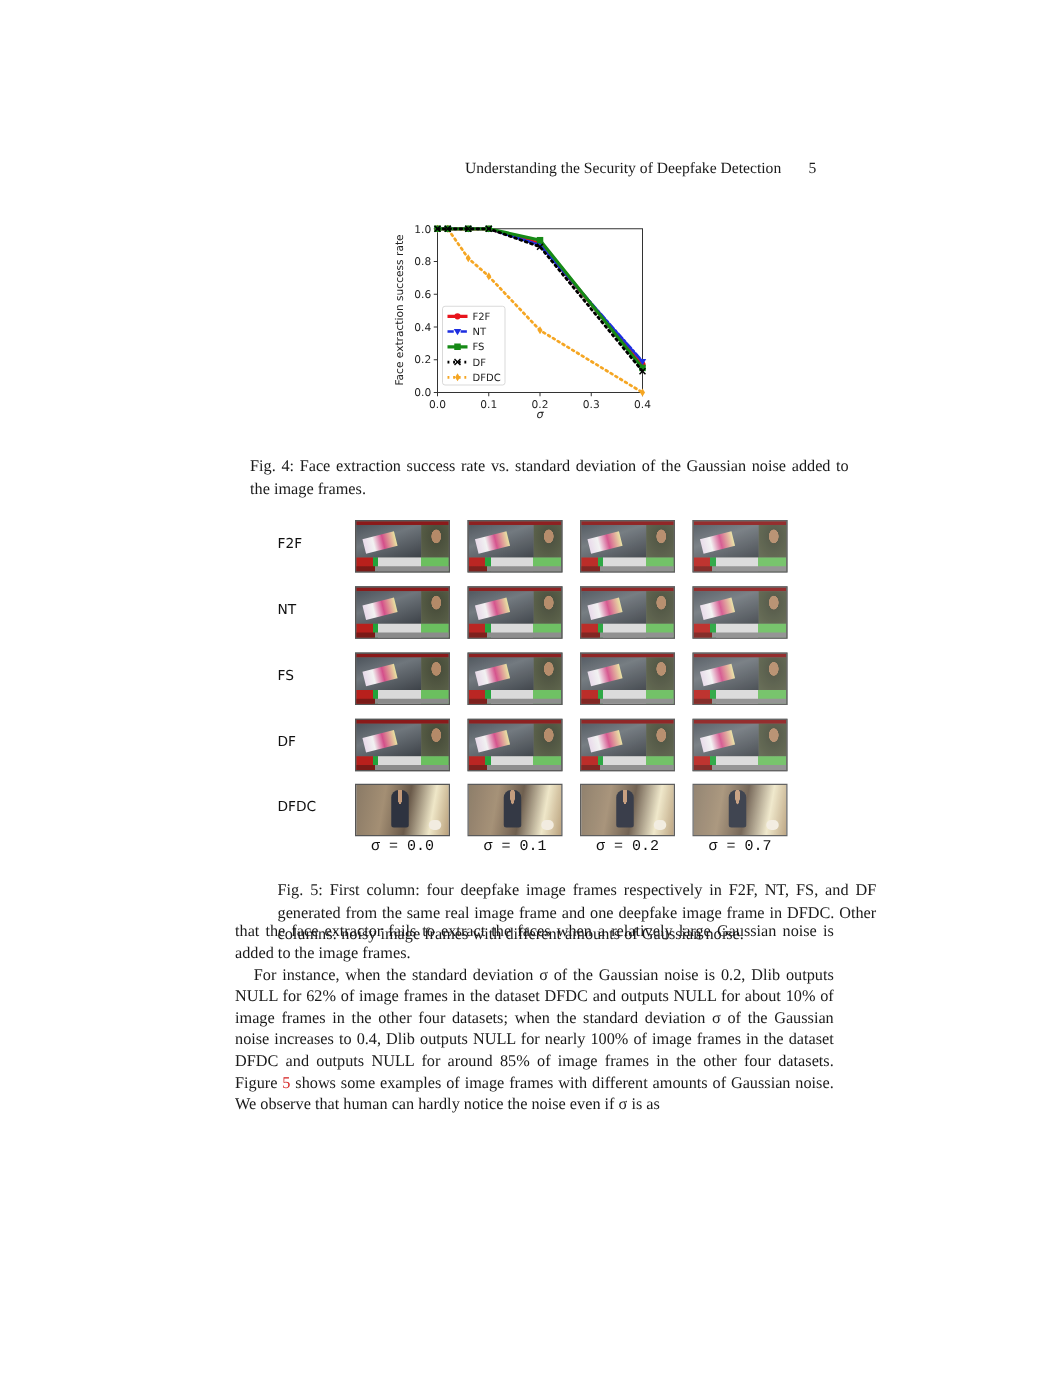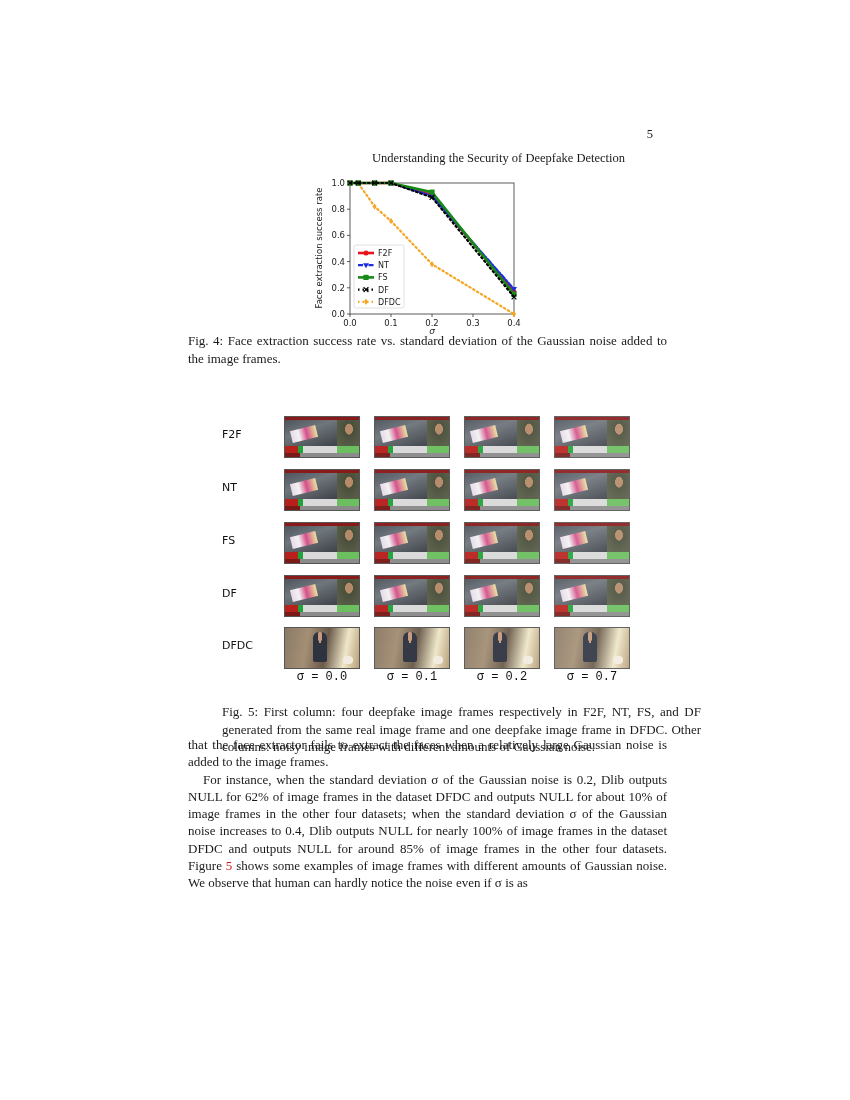--- a/index.html
+++ b/index.html
@@ -1,28 +1,28 @@
 <!DOCTYPE html>
 <html><head>
 <meta charset="utf-8">
 <style>
   html, body { margin: 0; padding: 0; background: #ffffff; }
   body { width: 850px; height: 1100px; position: relative; overflow: hidden;
          font-family: "Liberation Serif", "DejaVu Serif", serif; color: #1a1a1a; }
   .running-head { position: absolute; top: 127px; left: 188px; width: 479px; height: 16px;
                   font-size: 12.5px; }
-  .running-title { position: absolute; right: 42px; top: 0; margin-top: 24px; }
+  .running-title { position: absolute; right: 42px; top: 0; }
   .page-num { position: absolute; right: 14px; top: 0; }
 
   .chart-wrap { position: absolute; left: 308px; top: 172px; width: 230px; height: 165px; }
   .chart-wrap svg { font-family: "DejaVu Sans", sans-serif; }
 
   .caption { position: absolute; left: 188px; width: 479px; font-size: 13px; line-height: 17.5px;
              text-align: justify; }
-  .cap4 { top: 332px; }
+  .cap4 { top: 364px; margin-left: 12px; }
   .cap5 { top: 703px; margin-left: 34px; }
 
   .grid { position: absolute; left: 222px; top: 416px; width: 420px; }
   .grid-row { position: absolute; left: 0; height: 42px; width: 420px; }
   .row-label { position: absolute; left: 0; width: 60px; font-family: "DejaVu Sans", sans-serif;
                font-size: 11px; top: 12px; color: #111; }
   .thumb { position: absolute; top: 0; width: 76px; height: 42px; border: 1px solid #555;
            box-sizing: border-box; overflow: hidden; }
   .thumb.news { background: #6b6e6c; }
   .thumb.news .topbar { position: absolute; left: 0; top: 0; right: 0; height: 3px; background: #8a1a1a; }

